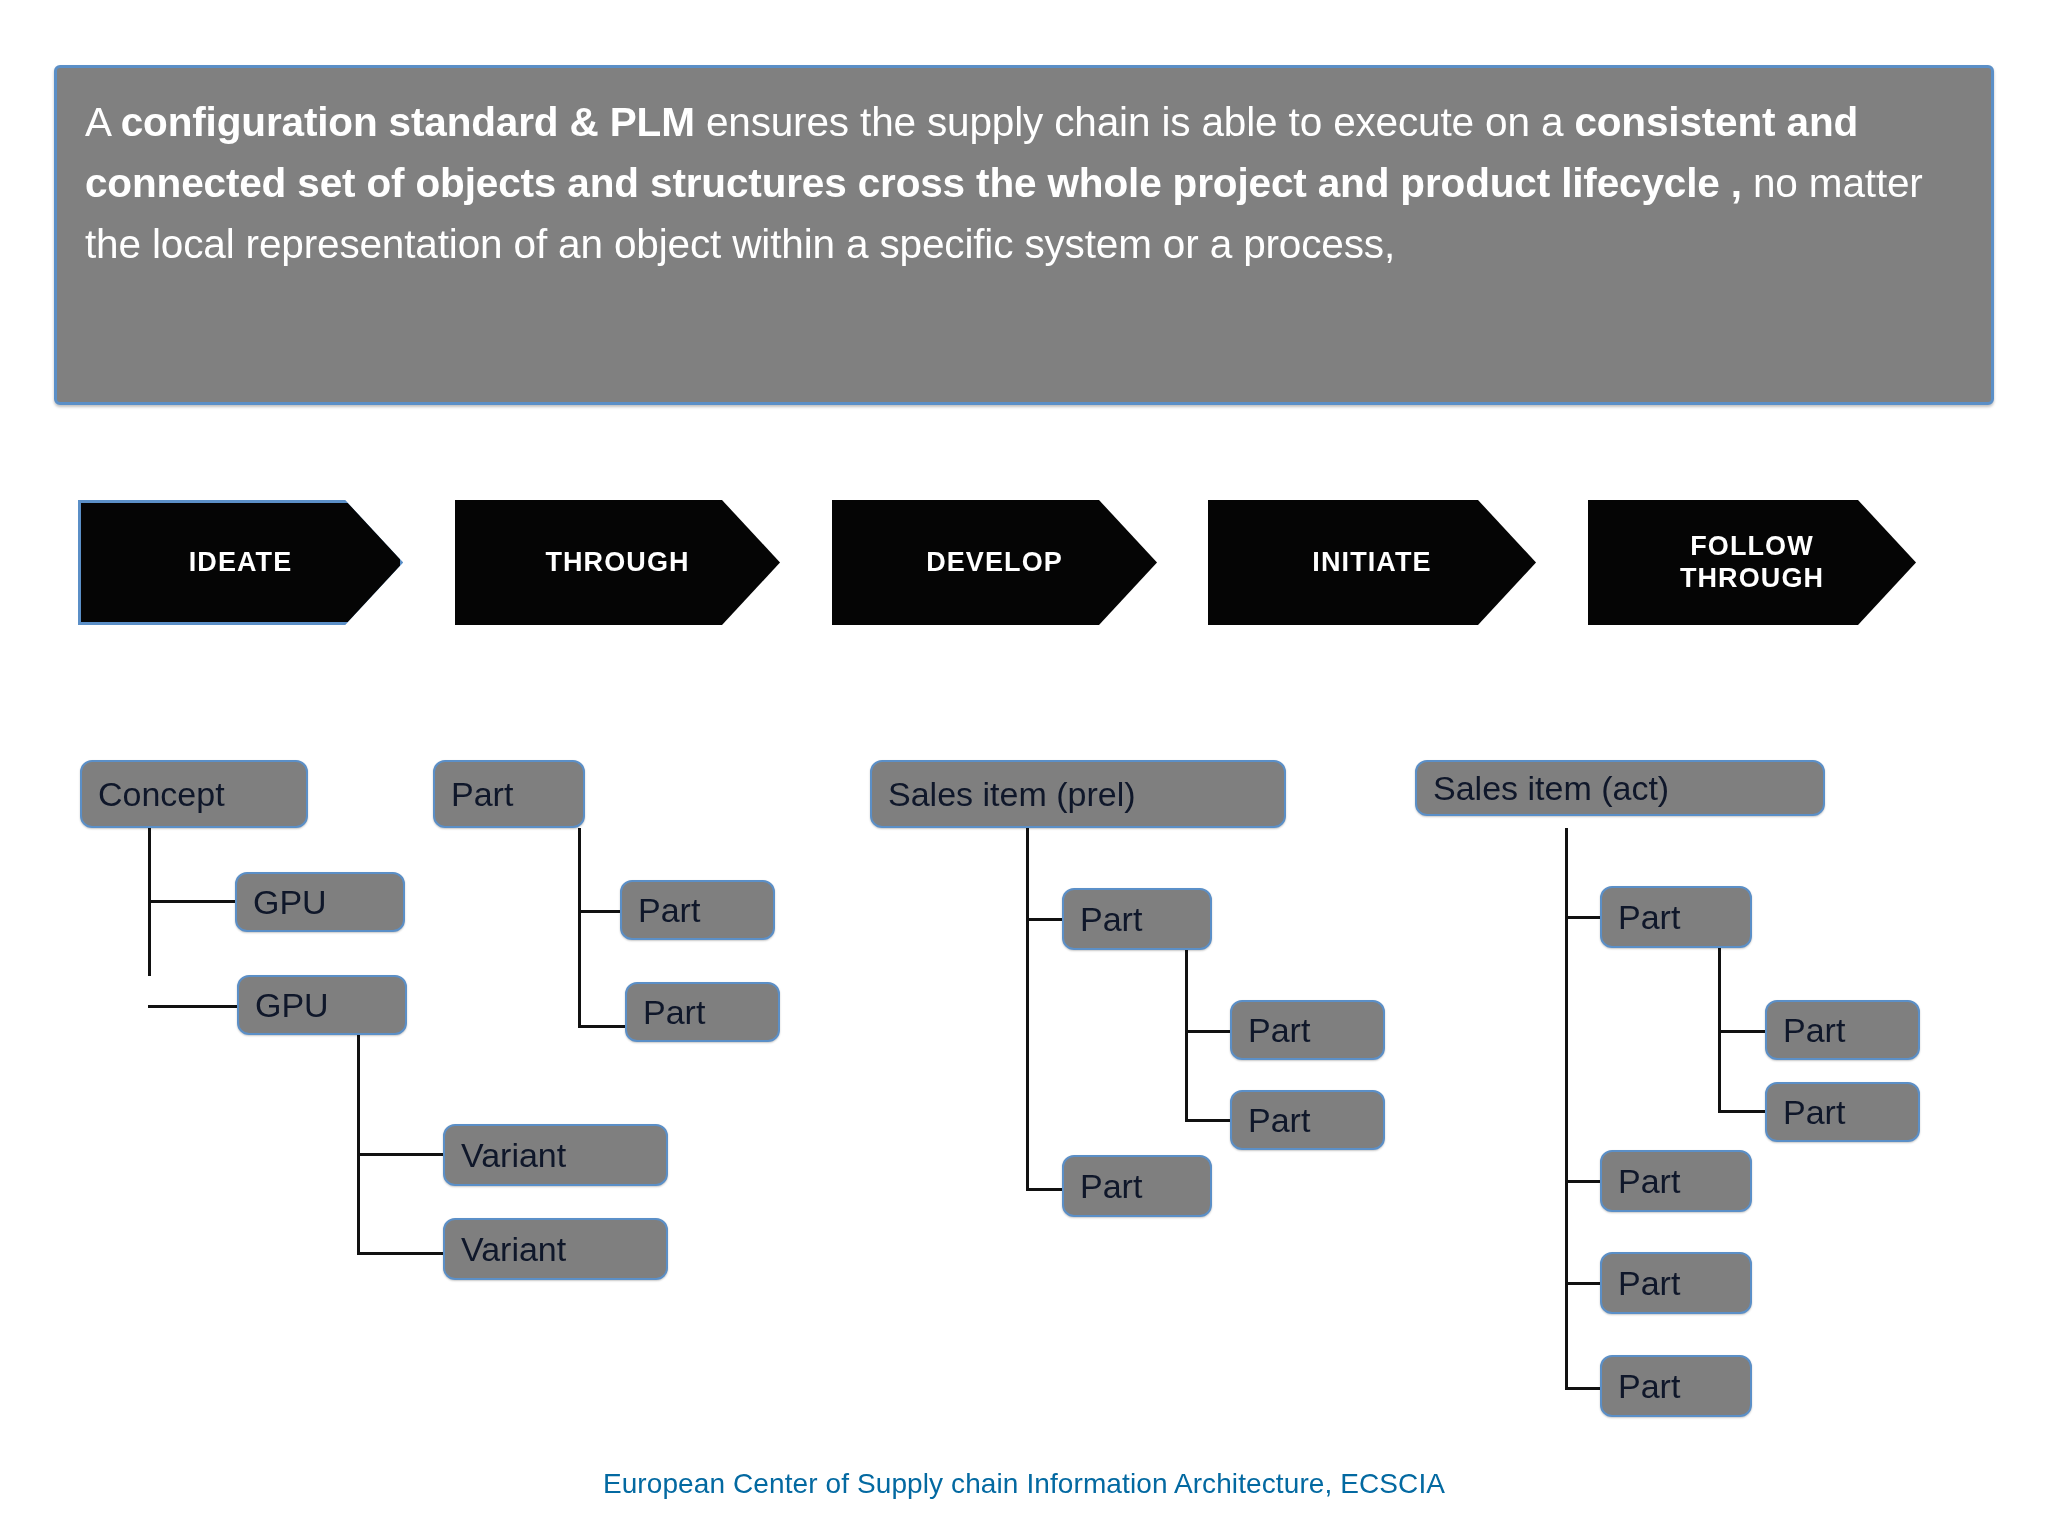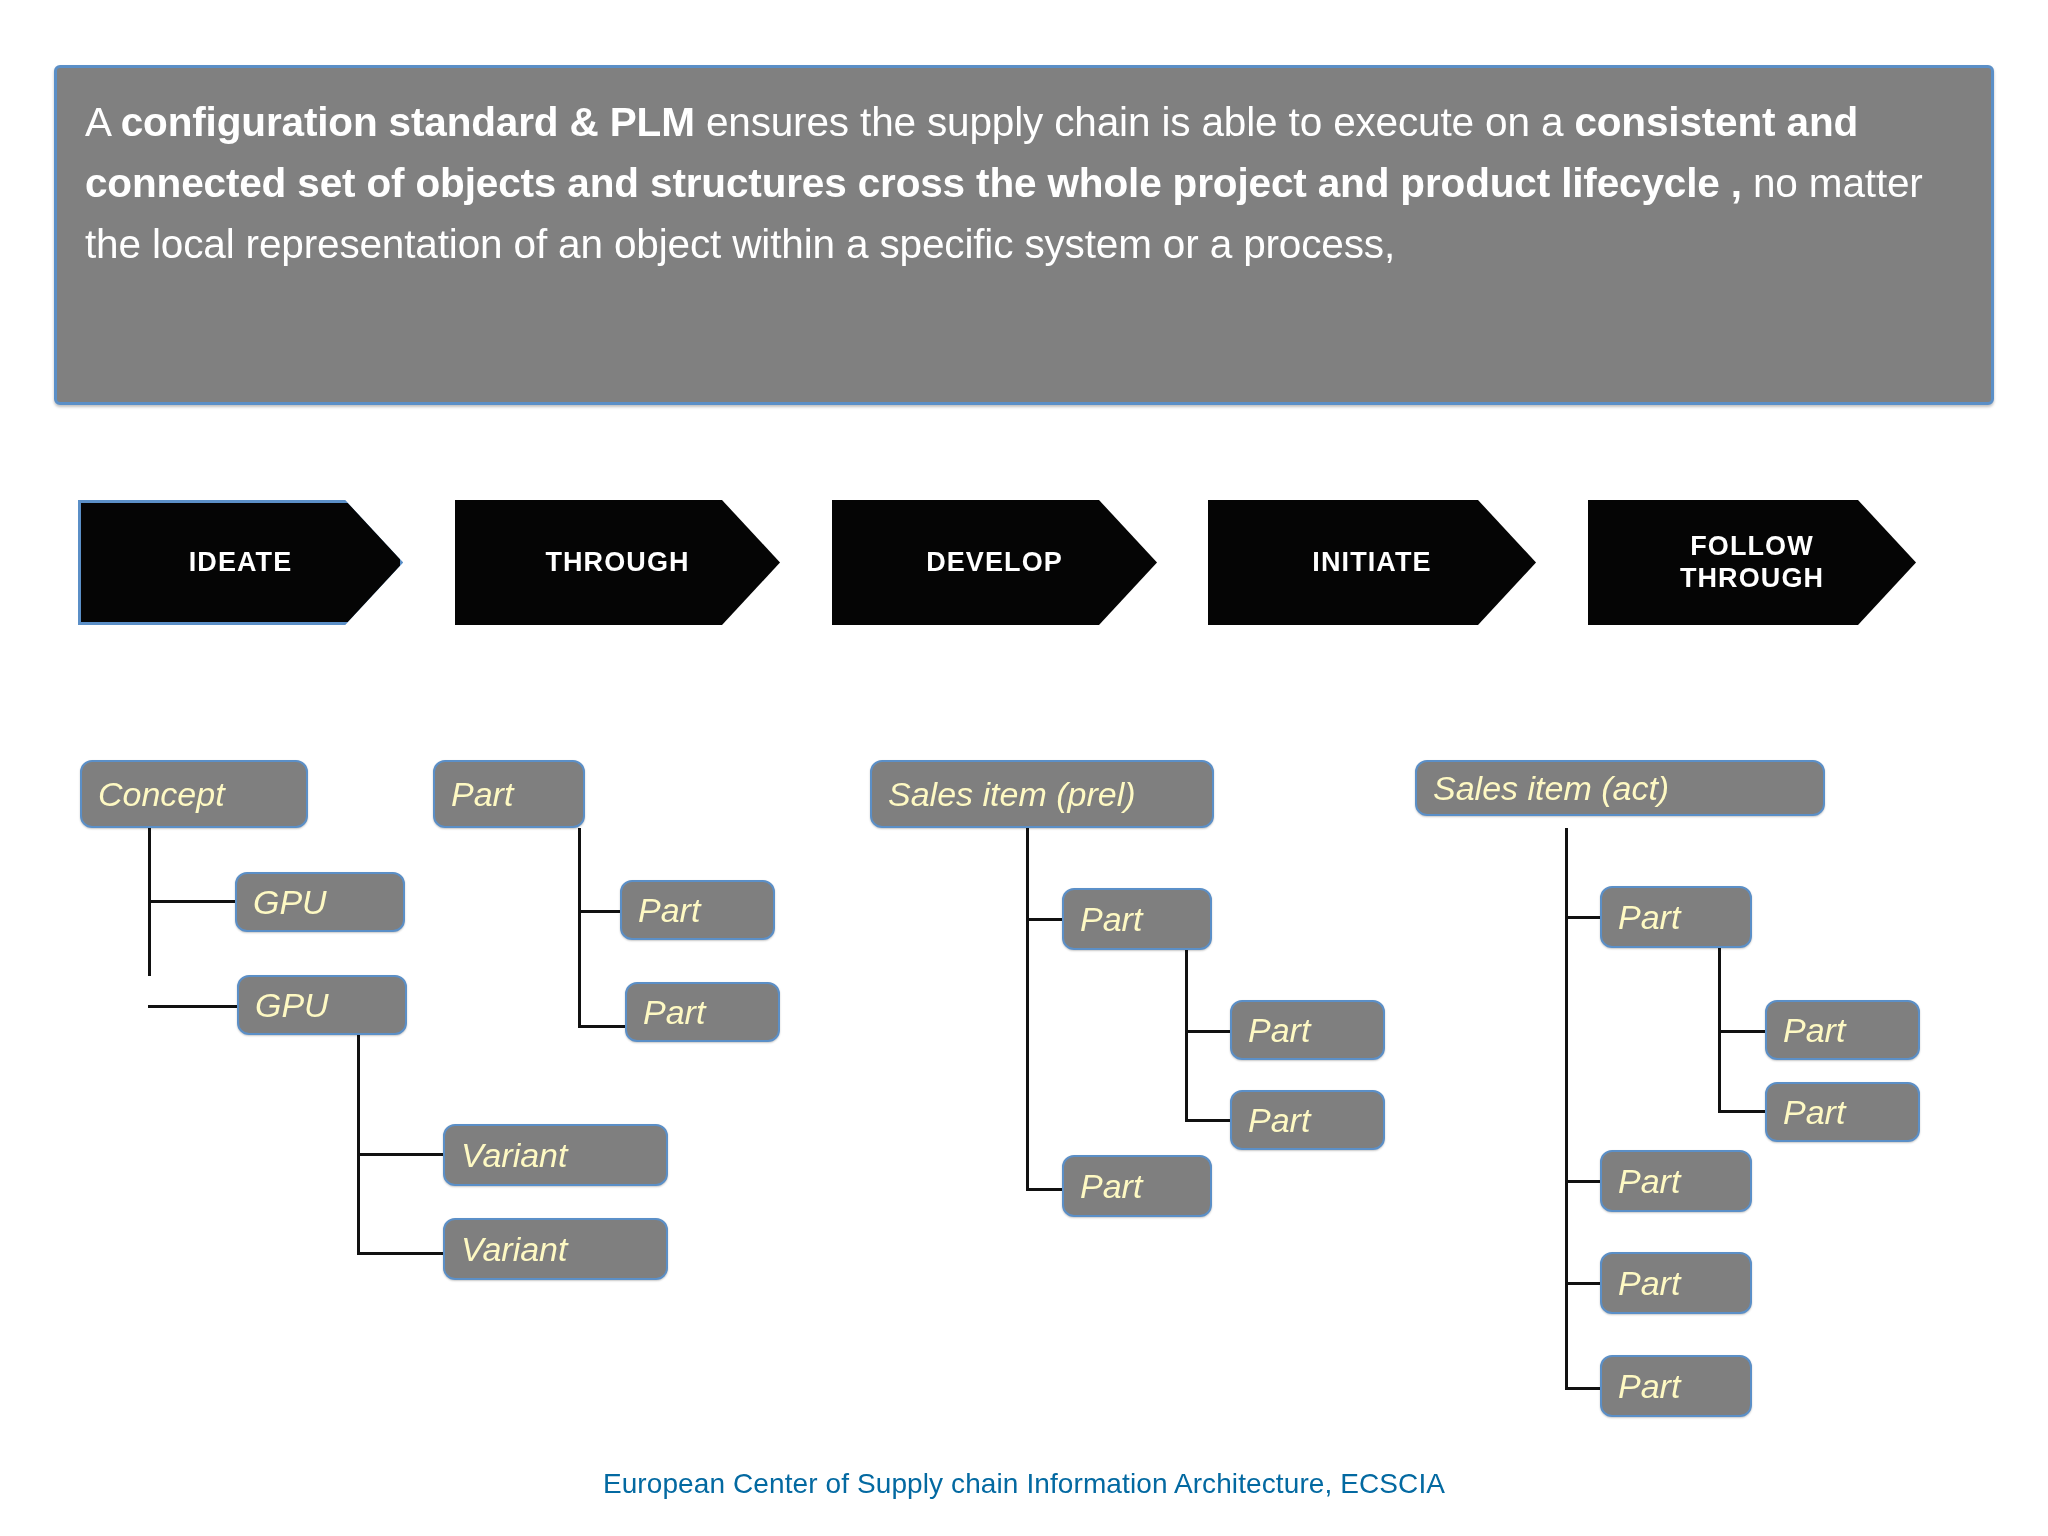--- a/index.html
+++ b/index.html
@@ -86,29 +86,28 @@
   .chev-4 { left: 1588px; width: 328px; }
 
   
   .tree { position: absolute; top: 0; left: 0; }
 
   .node {
     position: absolute;
     background: #7f7f7f;
     border: 2px solid #5b8fc7;
     border-radius: 12px;
-    color: #fef9c3;
+    color: #0f172a;
     font-size: 34px;
     font-weight: 400;
     display: flex;
     align-items: center;
     padding-left: 16px;
     box-shadow: 0 1px 2px rgba(0,0,0,.22);
     white-space: nowrap;
-    font-style: italic;
   }
 
   .edge {
     position: absolute;
     background: #111111;
   }
   .edge.v { width: 3px; }
   .edge.h { height: 3px; }
 
   
@@ -177,21 +176,21 @@
   </div>
 
   <div class="tree">
     <div class="edge v" style="left:1026px; top:828px;  height:362px;"></div>
     <div class="edge h" style="left:1026px; top:918px;  width:40px;"></div>
     <div class="edge h" style="left:1026px; top:1188px; width:40px;"></div>
     <div class="edge v" style="left:1185px; top:950px;  height:172px;"></div>
     <div class="edge h" style="left:1185px; top:1030px; width:48px;"></div>
     <div class="edge h" style="left:1185px; top:1119px; width:48px;"></div>
 
-    <div class="node" style="left:870px;  top:760px;  width:344px; height:68px;">Sales item (prel)</div>
+    <div class="node" style="left:870px;  top:760px;  width:416px; height:68px;">Sales item (prel)</div>
     <div class="node" style="left:1062px; top:888px;  width:150px; height:62px;">Part</div>
     <div class="node" style="left:1230px; top:1000px; width:155px; height:60px;">Part</div>
     <div class="node" style="left:1230px; top:1090px; width:155px; height:60px;">Part</div>
     <div class="node" style="left:1062px; top:1155px; width:150px; height:62px;">Part</div>
   </div>
 
   <div class="tree">
     <div class="edge v" style="left:1565px; top:828px;  height:562px;"></div>
     <div class="edge h" style="left:1565px; top:916px;  width:40px;"></div>
     <div class="edge h" style="left:1565px; top:1180px; width:40px;"></div>

